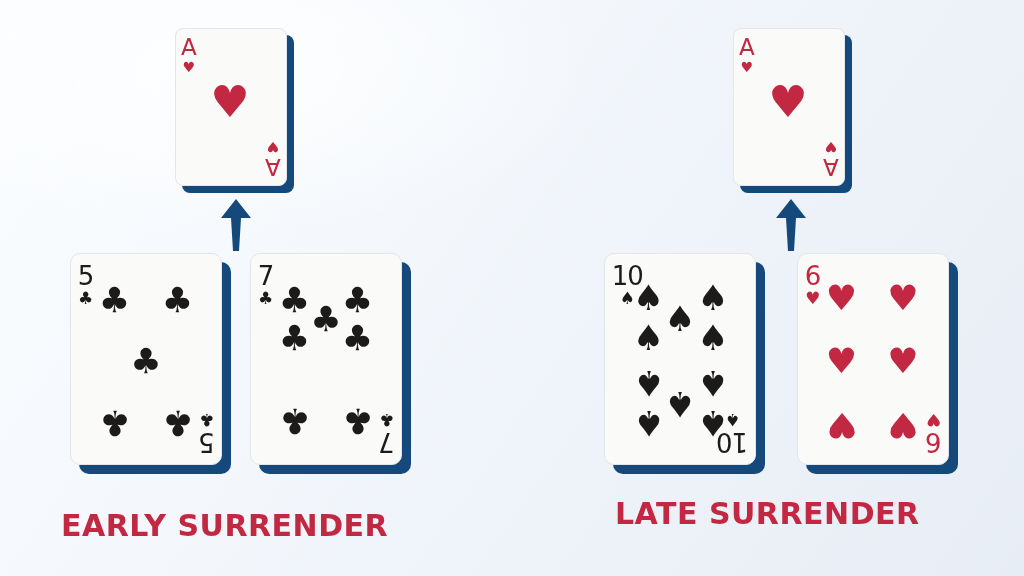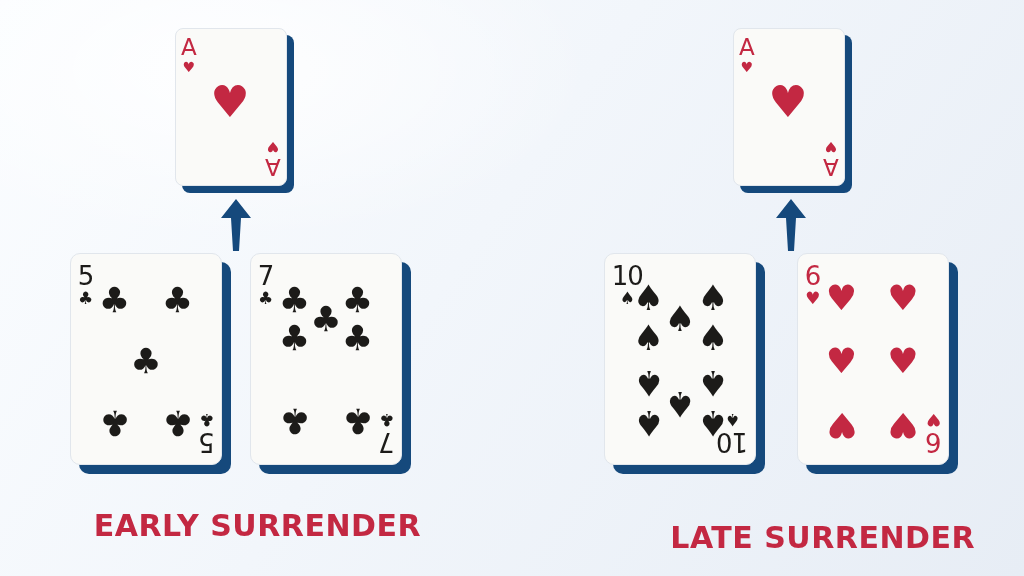--- a/index.html
+++ b/index.html
@@ -72,21 +72,21 @@
     position: absolute;
     width: 30px;
     height: 52px;
   }
   .arrow svg { display: block; width: 100%; height: 100%; }
 
   
   .caption {
     position: absolute;
     margin: 0;
-    text-align: right;
+    text-align: left;
     font-size: 30px;
     font-weight: bold;
     letter-spacing: 0.5px;
     color: var(--red);
     white-space: nowrap;
   }
 </style>
 </head>
 <body>
 
@@ -198,16 +198,16 @@
           <span class="mini">♥</span>
         </div>
         <span class="pip" style="left: 29%; top: 21%;">♥</span>
         <span class="pip" style="left: 70%; top: 21%;">♥</span>
         <span class="pip" style="left: 29%; top: 51%;">♥</span>
         <span class="pip" style="left: 70%; top: 51%;">♥</span>
         <span class="pip inv" style="left: 29%; top: 81%;">♥</span>
         <span class="pip inv" style="left: 70%; top: 81%;">♥</span>
       </div>
 
-    <h2 class="caption" style="left:615px; top:520px; width:360px">LATE SURRENDER</h2>
+    <h2 class="caption" style="left:615px; top:496px; width:360px">LATE SURRENDER</h2>
   </section>
 
 </div>
 
 </body></html>

